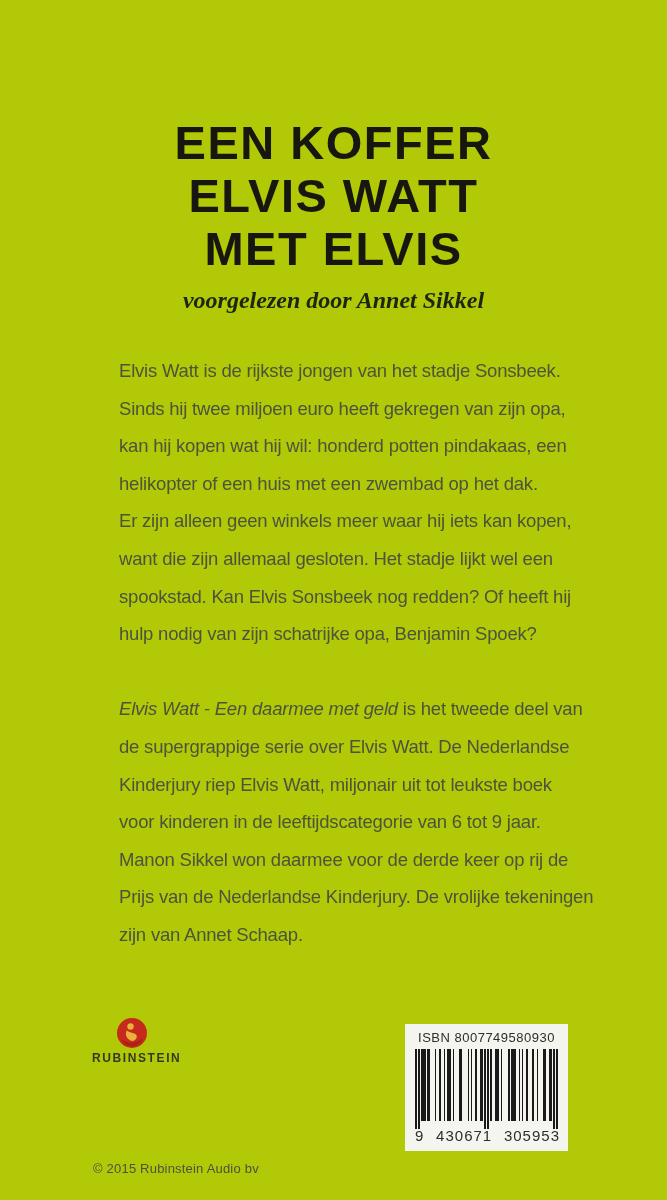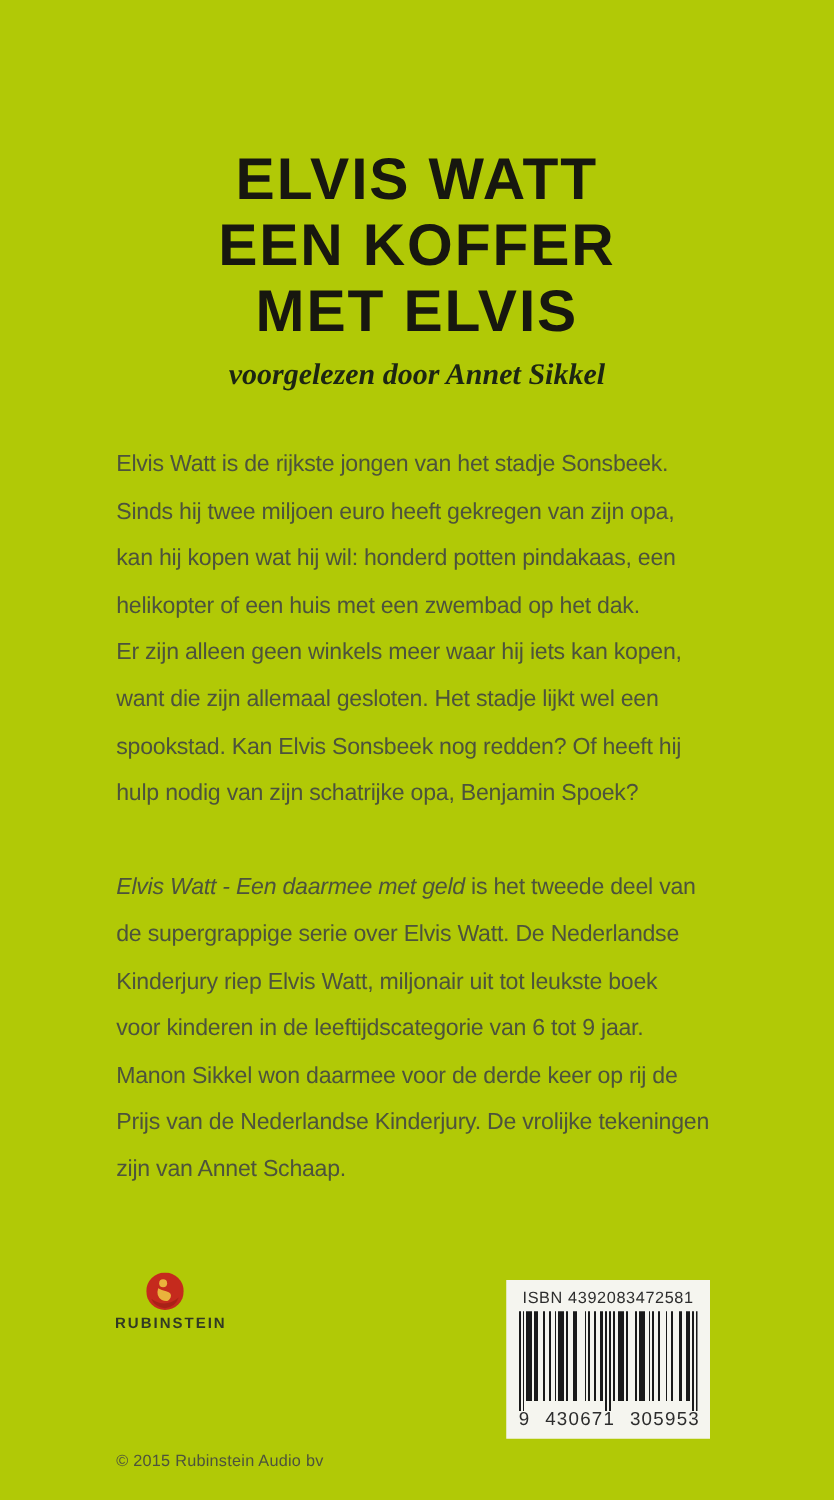--- a/index.html
+++ b/index.html
@@ -36,21 +36,21 @@
   }
 
   
   .synopsis {
     position:absolute; top:352px; left:93px; width:560px;
     font-size:18.5px;
     line-height:37.6px;
     letter-spacing:-0.2px;
     color: var(--body-text);
   }
-  .synopsis p { white-space:pre-line; }
+  .synopsis p { white-space:pre-line;margin-left:26px; }
   .synopsis p + p { margin-top:37.6px; }
   .synopsis em { font-style:italic; }
 
   
   .logo-badge { position:absolute; left:117px; top:1018px; width:30px; height:30px; }
   .logo-circle { fill: var(--logo-red); }
   .logo-shadow { fill:#8f1c13; opacity:.55; }
   .logo-glyph { fill: var(--logo-yellow); }
   .logo-name {
     position:absolute; left:92px; top:1051px;
@@ -87,22 +87,22 @@
     font-size:15px; letter-spacing:1px;
     color: var(--barcode-text);
   }
 </style>
 </head>
 <body>
 
 <div class="cover">
 
   <h1 class="title">
+      <span>EEN KOFFER</span>
       <span>ELVIS WATT</span>
-      <span>EEN KOFFER</span>
       <span>MET ELVIS</span>
     </h1>
 
   <div class="subtitle">voorgelezen door Annet Sikkel</div>
 
   <main class="synopsis">
     <p>Elvis Watt is de rijkste jongen van het stadje Sonsbeek.
 Sinds hij twee miljoen euro heeft gekregen van zijn opa,
 kan hij kopen wat hij wil: honderd potten pindakaas, een
 helikopter of een huis met een zwembad op het dak.
@@ -127,21 +127,21 @@
     <circle class="logo-glyph" cx="16.5" cy="19" r="1.3" fill="#c52a1d"></circle>
   </svg>
   <div class="logo-name">RUBINSTEIN</div>
 
   <div class="copyright">
     <div>© 2015 Rubinstein Audio bv</div>
     <div>Sonsbeek  |  www.rubinstein.nl</div>
   </div>
 
   <div class="barcode-box">
-    <div class="isbn-label">ISBN 4392083472581</div>
+    <div class="isbn-label">ISBN 8007749580930</div>
     <svg id="ean-svg" class="ean" viewBox="0 0 95 80" preserveAspectRatio="none" aria-hidden="true">
         <rect x="0" y="0" width="1" height="80"></rect>
         <rect x="2" y="0" width="1" height="80"></rect>
         <rect x="4" y="0" width="1" height="72"></rect>
         <rect x="5" y="0" width="1" height="72"></rect>
         <rect x="6" y="0" width="1" height="72"></rect>
         <rect x="8" y="0" width="1" height="72"></rect>
         <rect x="9" y="0" width="1" height="72"></rect>
         <rect x="13" y="0" width="1" height="72"></rect>
         <rect x="16" y="0" width="1" height="72"></rect>

